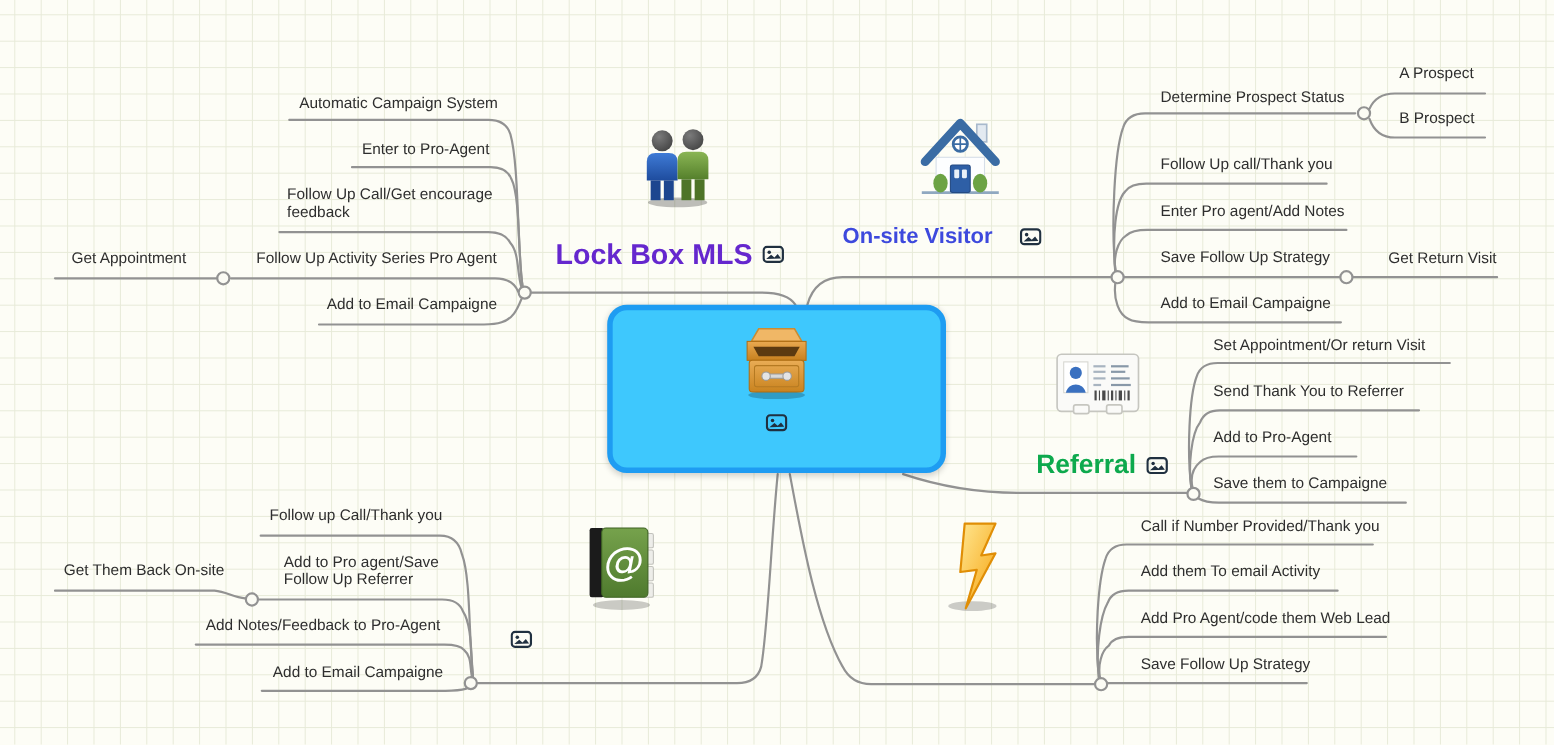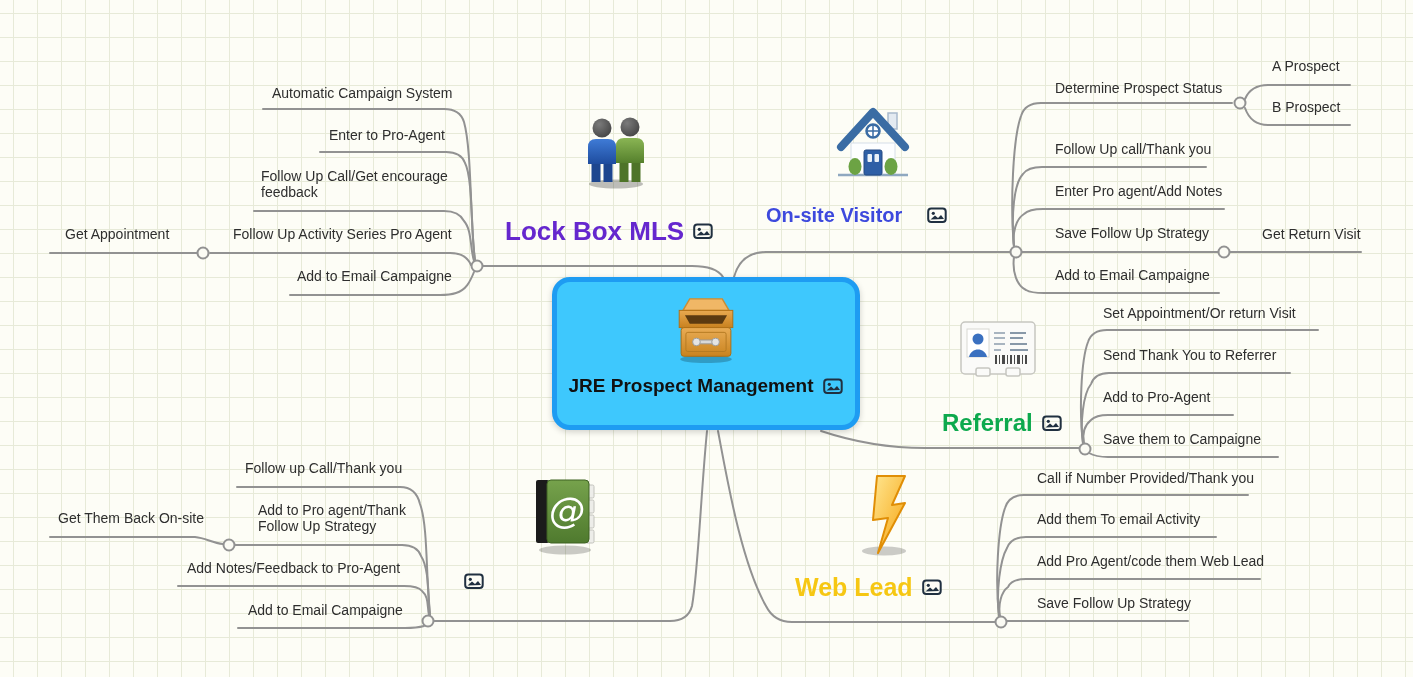--- a/index.html
+++ b/index.html
@@ -107,21 +107,20 @@
         <rect x="12" y="15" width="56" height="18" fill="url(#cab1)" stroke="#B06F14"></rect>
         <polygon points="18,20 62,20 57,29 23,29" fill="#5C3A10"></polygon>
         <rect x="14" y="33" width="52" height="30" rx="3" fill="url(#cab2)" stroke="#AE6D12"></rect>
         <rect x="19" y="38" width="42" height="20" rx="2" fill="none" stroke="#B57A22"></rect>
         <rect x="30" y="46" width="20" height="4" rx="2" fill="#D8D8D8" stroke="#9A9A9A"></rect>
         <circle cx="30" cy="48" r="4" fill="#E4E4E4" stroke="#9A9A9A"></circle>
         <circle cx="50" cy="48" r="4" fill="#E4E4E4" stroke="#9A9A9A"></circle>
       </svg>
     </span>
     <div class="root-label-row">
-      <span>JRE Prospect Management</span>
       <span class="imgbadge">
         <svg width="20" height="17" viewBox="0 0 20 17">
           <rect x="1.2" y="1.5" width="17.5" height="13.5" rx="3" fill="none" stroke="#203040" stroke-width="2"></rect>
           <circle cx="6.3" cy="6.3" r="1.6" fill="#203040"></circle>
           <path d="M3.5,12.5 l4.5,-4 l3,2.5 l3,-3 l3,4 z" fill="#203040"></path>
         </svg>
       </span>
     </div>
   </div>
 
@@ -257,30 +256,20 @@
     <span>Referral</span>
     <span class="imgbadge">
       <svg width="20" height="17" viewBox="0 0 20 17">
           <rect x="1.2" y="1.5" width="17.5" height="13.5" rx="3" fill="none" stroke="#203040" stroke-width="2"></rect>
           <circle cx="6.3" cy="6.3" r="1.6" fill="#203040"></circle>
           <path d="M3.5,12.5 l4.5,-4 l3,2.5 l3,-3 l3,4 z" fill="#203040"></path>
         </svg>
     </span>
   </div>
 
-  <div class="branch-label c-weblead" style="left:795px;top:573px;">
-    <span>Web Lead</span>
-    <span class="imgbadge">
-      <svg width="20" height="17" viewBox="0 0 20 17">
-          <rect x="1.2" y="1.5" width="17.5" height="13.5" rx="3" fill="none" stroke="#203040" stroke-width="2"></rect>
-          <circle cx="6.3" cy="6.3" r="1.6" fill="#203040"></circle>
-          <path d="M3.5,12.5 l4.5,-4 l3,2.5 l3,-3 l3,4 z" fill="#203040"></path>
-        </svg>
-    </span>
-  </div>
 
   <div class="branch-label c-agent" style="left:464px;top:573px;">
     <span class="imgbadge">
       <svg width="20" height="17" viewBox="0 0 20 17">
           <rect x="1.2" y="1.5" width="17.5" height="13.5" rx="3" fill="none" stroke="#203040" stroke-width="2"></rect>
           <circle cx="6.3" cy="6.3" r="1.6" fill="#203040"></circle>
           <path d="M3.5,12.5 l4.5,-4 l3,2.5 l3,-3 l3,4 z" fill="#203040"></path>
         </svg>
     </span>
   </div>
@@ -305,18 +294,18 @@
   <div class="item" style="left:1103px;top:347px;">Send Thank You to Referrer</div>
   <div class="item" style="left:1103px;top:389px;">Add to Pro-Agent</div>
   <div class="item" style="left:1103px;top:431px;">Save them to Campaigne</div>
 
   <div class="item" style="left:1037px;top:470px;">Call if Number Provided/Thank you</div>
   <div class="item" style="left:1037px;top:511px;">Add them To email Activity</div>
   <div class="item" style="left:1037px;top:553px;">Add Pro Agent/code them Web Lead</div>
   <div class="item" style="left:1037px;top:595px;">Save Follow Up Strategy</div>
 
   <div class="item" style="left:245px;top:460px;">Follow up Call/Thank you</div>
-  <div class="item wrap" style="left:258px;top:502px;width:160px;">Add to Pro agent/Thank Follow Up Strategy</div>
+  <div class="item wrap" style="left:258px;top:502px;width:160px;">Add to Pro agent/Save Follow Up Referrer</div>
   <div class="item" style="left:58px;top:510px;">Get Them Back On-site</div>
   <div class="item" style="left:187px;top:560px;">Add Notes/Feedback to Pro-Agent</div>
   <div class="item" style="left:248px;top:602px;">Add to Email Campaigne</div>
 
 </div>
 
 </body></html>

